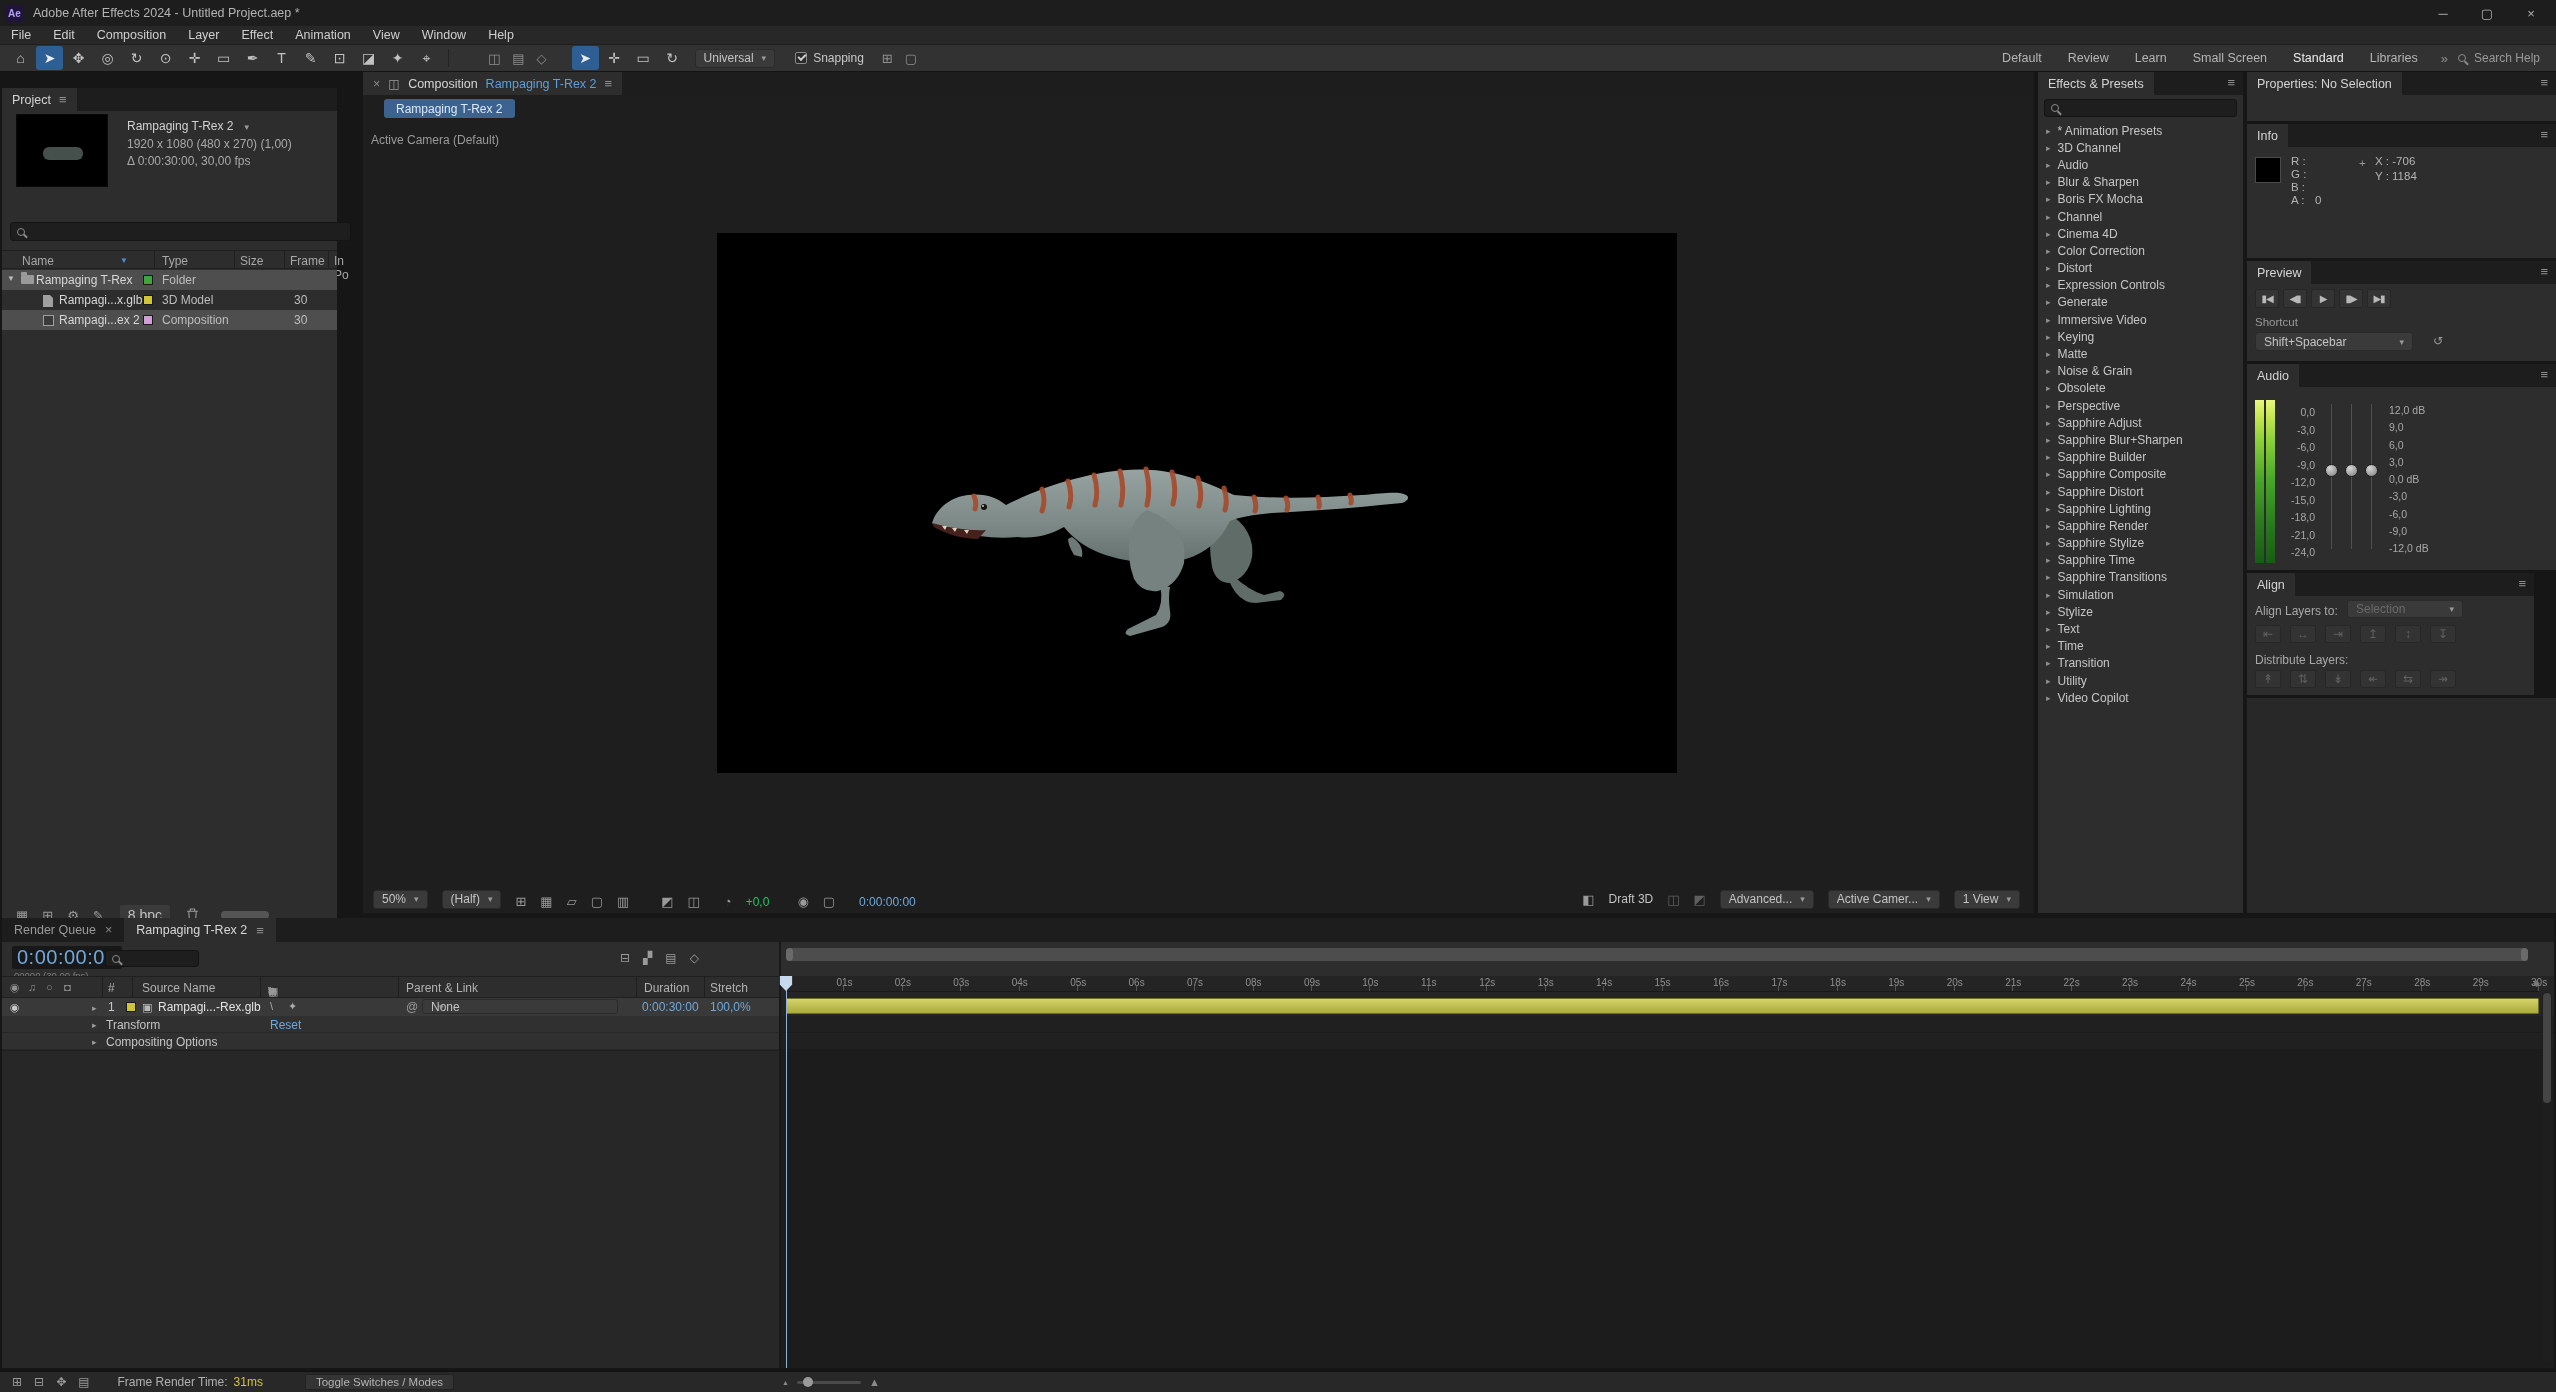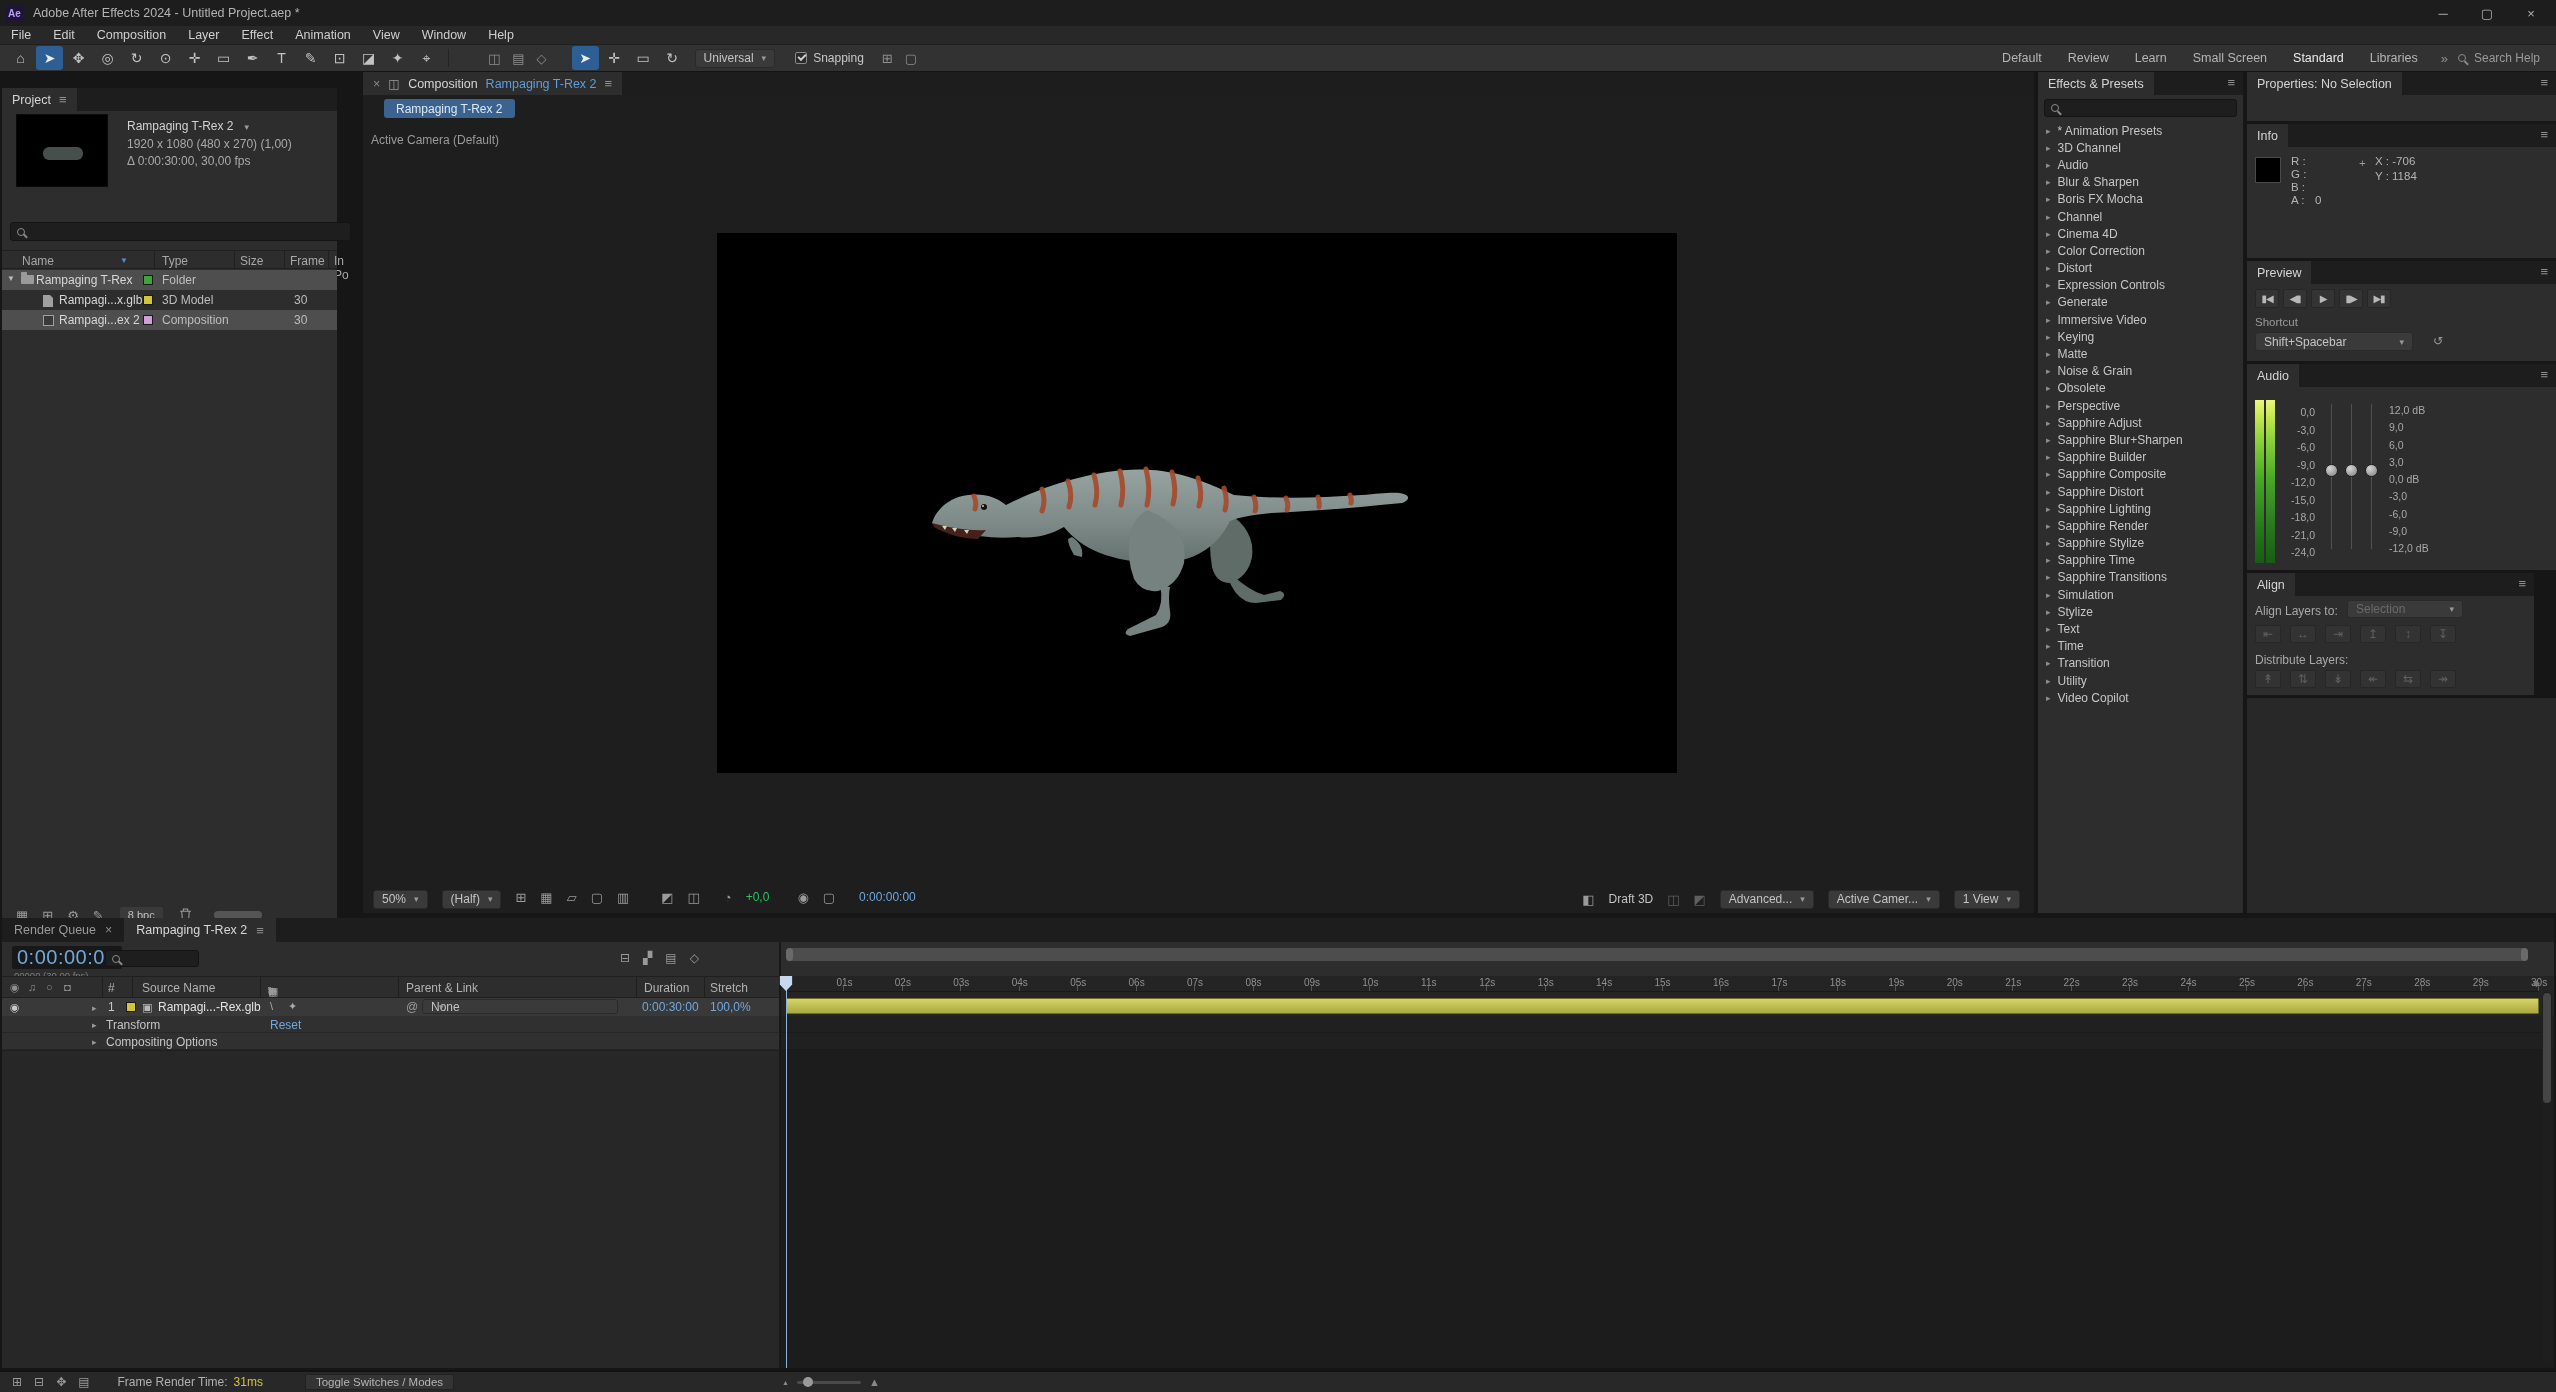--- a/index.html
+++ b/index.html
@@ -64,30 +64,30 @@
 .prow.child .pname{left:57px}
 .prow .swatch{left:141px;top:5px;width:10px;height:10px;border:1px solid #1a1a1a}
 .prow .ptype{left:160px;top:3px;color:#bdbdbd}
 .prow .pframe{left:292px;top:3px;color:#bdbdbd}
 .icon-folder{width:13px;height:9px;background:#9a9a9a;border-radius:1px;position:relative}
 .icon-folder::before{content:"";position:absolute;top:-3px;left:0;width:6px;height:3px;background:#9a9a9a;border-radius:1px 1px 0 0}
 .icon-model{width:10px;height:12px;background:#a0a0a0;clip-path:polygon(0 0,70% 0,100% 25%,100% 100%,0 100%)}
 .icon-comp{width:11px;height:11px;border:1px solid #a0a0a0;background:#3a3a3a}
 .proj-footer{position:absolute;left:0;right:0;bottom:2px;height:24px;display:flex;align-items:center}
 .pf-icon{color:#9a9a9a;font-size:13px;margin-left:14px}
-.bpc{background:#3a3a3a;border-radius:2px;padding:2px 8px;margin-left:16px;color:#c0c0c0;font-size:11px}
+.bpc{background:#3a3a3a;border-radius:2px;padding:2px 8px;margin-left:16px;color:#c0c0c0;font-size:14px}
 .scrollpill{width:48px;height:8px;background:#555;border-radius:4px;margin-left:22px}
 
 
 .comp-body{position:absolute;left:0;right:0;top:23px;bottom:0;background:#1e1e1e}
 .viewer-tab{position:absolute;left:21px;top:4px;height:19px;padding:0 12px;background:#3c638f;border-radius:3px;color:#dce8f4;display:flex;align-items:center;font-size:12px}
 .cam-label{position:absolute;left:8px;top:38px;color:#9a9a9a}
 .viewport{position:absolute;left:354px;top:138px;width:960px;height:540px;background:#000}
 .comp-footer{position:absolute;left:0;right:0;bottom:0;height:28px;display:flex;align-items:center}
-.cf-left{position:absolute;left:10px;display:flex;align-items:flex-start;gap:14px}
+.cf-left{position:absolute;left:10px;display:flex;align-items:flex-end;gap:14px}
 .cf-right{position:absolute;right:14px;display:flex;align-items:center;gap:14px}
 .cf-icon{color:#9a9a9a;font-size:13px}
 .cf-icon.dim{color:#5f5f5f}
 .blue-t{color:#6fa8dc}
 
 
 .fx-list{position:absolute;left:0;right:0;top:50px}
 .fx-row{height:17.2px;display:flex;align-items:center;padding-left:8px;gap:7px}
 .fx-chev{color:#8f8f8f;font-size:9px}
 .fx-label{color:#c6c6c6;white-space:nowrap}

